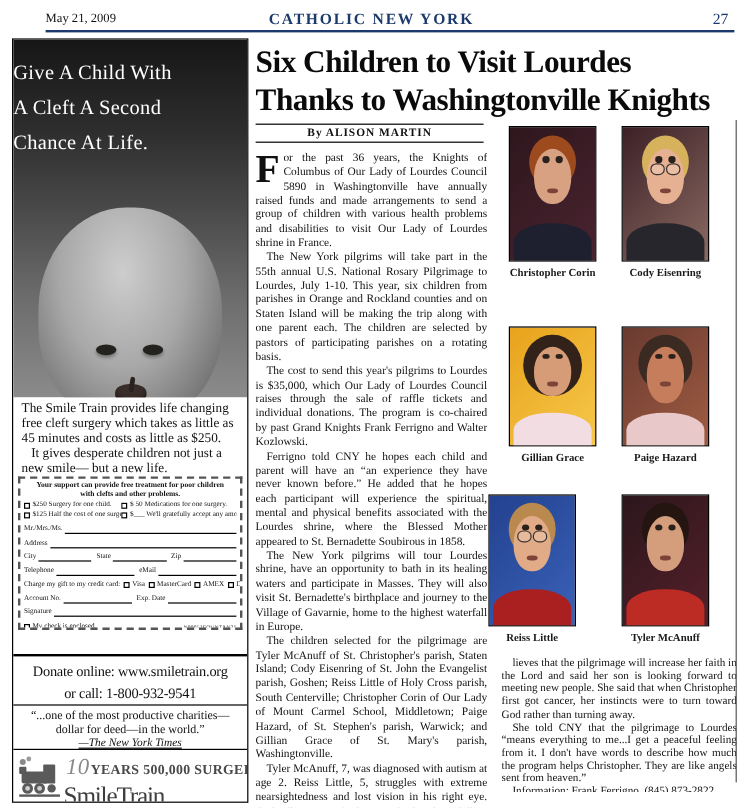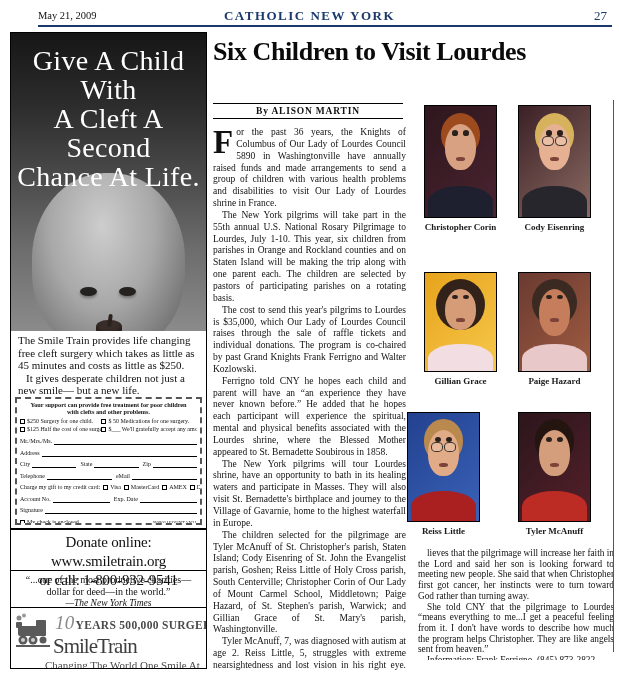--- a/index.html
+++ b/index.html
@@ -13,22 +13,22 @@
   .hdr-title { position:absolute; left:0; right:0; top:8px; text-align:center;
     font-size:13px; font-weight:bold; letter-spacing:1.5px; color:#1b3a6b; }
   .hdr-page { position:absolute; right:12px; top:8px; font-size:13px; color:#1b3a6b; }
   .hdr-rule { position:absolute; left:38px; top:25px; width:574px; height:2px; background:#1b3a6b; }
 
   
   .ad { position:absolute; left:10px; top:32px; width:197px; height:637px;
     border:1px solid #000; background:#fff; overflow:hidden; }
   .ad-photo { position:relative; width:100%; height:298px; overflow:hidden;
     background: linear-gradient(180deg,#161616 0%,#2e2e2e 26%,#4a4a4a 48%,#6c6c6c 72%,#8b8b8b 100%); }
-  .ad-headline { position:relative; z-index:3; padding-top:13px; text-align:center;
-    color:#fff; font-size:28px; line-height:29px; letter-spacing:0.3px; }
+  .ad-headline { position:relative; z-index:3; padding-top:13px; 
+    color:#fff; font-size:17px; line-height:29px; letter-spacing:0.3px; }
   .baby-head { position:absolute; z-index:1; left:11%; bottom:-7%; width:78%; height:60%;
     border-radius:48% 48% 44% 44%;
     background: radial-gradient(ellipse at 46% 30%, #cdcdcd 0%, #a8a8a8 45%, #7d7d7d 75%, #575757 100%); }
   .baby-eye { position:absolute; z-index:2; width:17px; height:9px; border-radius:50%;
     background:#23221f; bottom:31%; box-shadow:0 2px 3px rgba(0,0,0,.35); }
   .baby-eye.l { left:31%; } .baby-eye.r { left:57%; }
   .baby-mouth { position:absolute; z-index:2; left:42%; bottom:9%; width:26px; height:16px;
     border-radius:45%; background:#3a2e2a; box-shadow: inset 0 -3px 4px #1f1714; }
   .baby-cleft { position:absolute; z-index:2; left:50%; bottom:14%; width:4px; height:13px;
     background:#2b211d; border-radius:2px; transform:rotate(8deg); }
@@ -42,22 +42,22 @@
   .opt { display:flex; align-items:center; white-space:nowrap; overflow:hidden; }
   .cb { display:inline-block; width:5px; height:5px; border:1px solid #000; margin-right:2px; flex:0 0 auto; }
   .fline { display:flex; align-items:flex-end; margin-top:4.6px; white-space:nowrap; }
   .fline .lbl { margin-right:2px; }
   .rule { flex:1 1 auto; border-bottom:1px solid #000; height:1px; min-width:8px; margin-right:4px; }
   .rule:last-child { margin-right:0; }
   .cards { display:flex; gap:3px; margin-top:4.6px; align-items:center; white-space:nowrap; }
   .card { display:flex; align-items:center; }
   .checkline { display:flex; justify-content:space-between; align-items:center; margin-top:4.6px; }
   .code { font-size:4.6px; letter-spacing:0.2px; }
-  .ad-donate { border-top:2px solid #000; margin-top:3px; height:42px; text-align:center;
-    font-size:15px; line-height:19px; padding-top:3px; letter-spacing:-0.2px; }
+  .ad-donate { border-top:2px solid #000; margin-top:20px; height:42px; text-align:center;
+    font-size:12px; line-height:19px; padding-top:3px; letter-spacing:-0.2px; }
   .ad-quote { border-top:1.5px solid #000; height:37px; text-align:center; font-size:10px;
     line-height:11.5px; padding-top:3px; }
   .ad-quote .attr { font-style:italic; font-size:9.5px; margin-top:1px;text-decoration:underline; }
   .ad-logo { border-top:1.5px solid #000; position:relative; height:64px; color:#454545; overflow:hidden; }
   .train-icon-box { position:absolute; left:3px; top:4px; }
   .logo-line1 { margin-left:44px; margin-top:4px; font-weight:bold; font-size:11.5px;
     letter-spacing:0.3px; color:#4a4a4a; white-space:nowrap; }
   .logo-line1 .num { font-size:19px; font-style:italic; font-weight:normal; color:#8a8a8a; margin-right:1px; }
   .logo-brand { margin-left:42px; font-size:21px; line-height:24px; letter-spacing:-1px; color:#3e3e3e; }
   .logo-tag { margin-left:34px; font-size:11px; margin-top:1px; color:#4a4a4a; }
@@ -242,20 +242,21 @@
         <span>500,000 SURGERIES</span>
       </div>
       <div class="logo-brand">SmileTrain</div>
       <div class="logo-tag">Changing The World One Smile At A Time.</div>
 
     </div>
   </div>
 
   <div class="headline">
     <div>Six Children to Visit Lourdes</div>
+    <div>Thanks to Washingtonville Knights</div>
   </div>
   <div class="byline-box">
     <div class="byline">By ALISON MARTIN</div>
   </div>
 
   <div class="col-left">
     <p class="p-first"><span class="dropcap">F</span><span>or the past 36 years, the Knights of Columbus of Our Lady of Lourdes Council 5890 in Washingtonville have annually raised funds and made arrangements to send a group of children with various health problems and disabilities to visit Our Lady of Lourdes shrine in France.</span></p>
     <div class="col-text">
         <p>The New York pilgrims will take part in the 55th annual U.S. National Rosary Pilgrimage to Lourdes, July 1-10. This year, six children from parishes in Orange and Rockland counties and on Staten Island will be making the trip along with one parent each. The children are selected by pastors of participating parishes on a rotating basis.</p>
         <p>The cost to send this year's pilgrims to Lourdes is $35,000, which Our Lady of Lourdes Council raises through the sale of raffle tickets and individual donations. The program is co-chaired by past Grand Knights Frank Ferrigno and Walter Kozlowski.</p>

